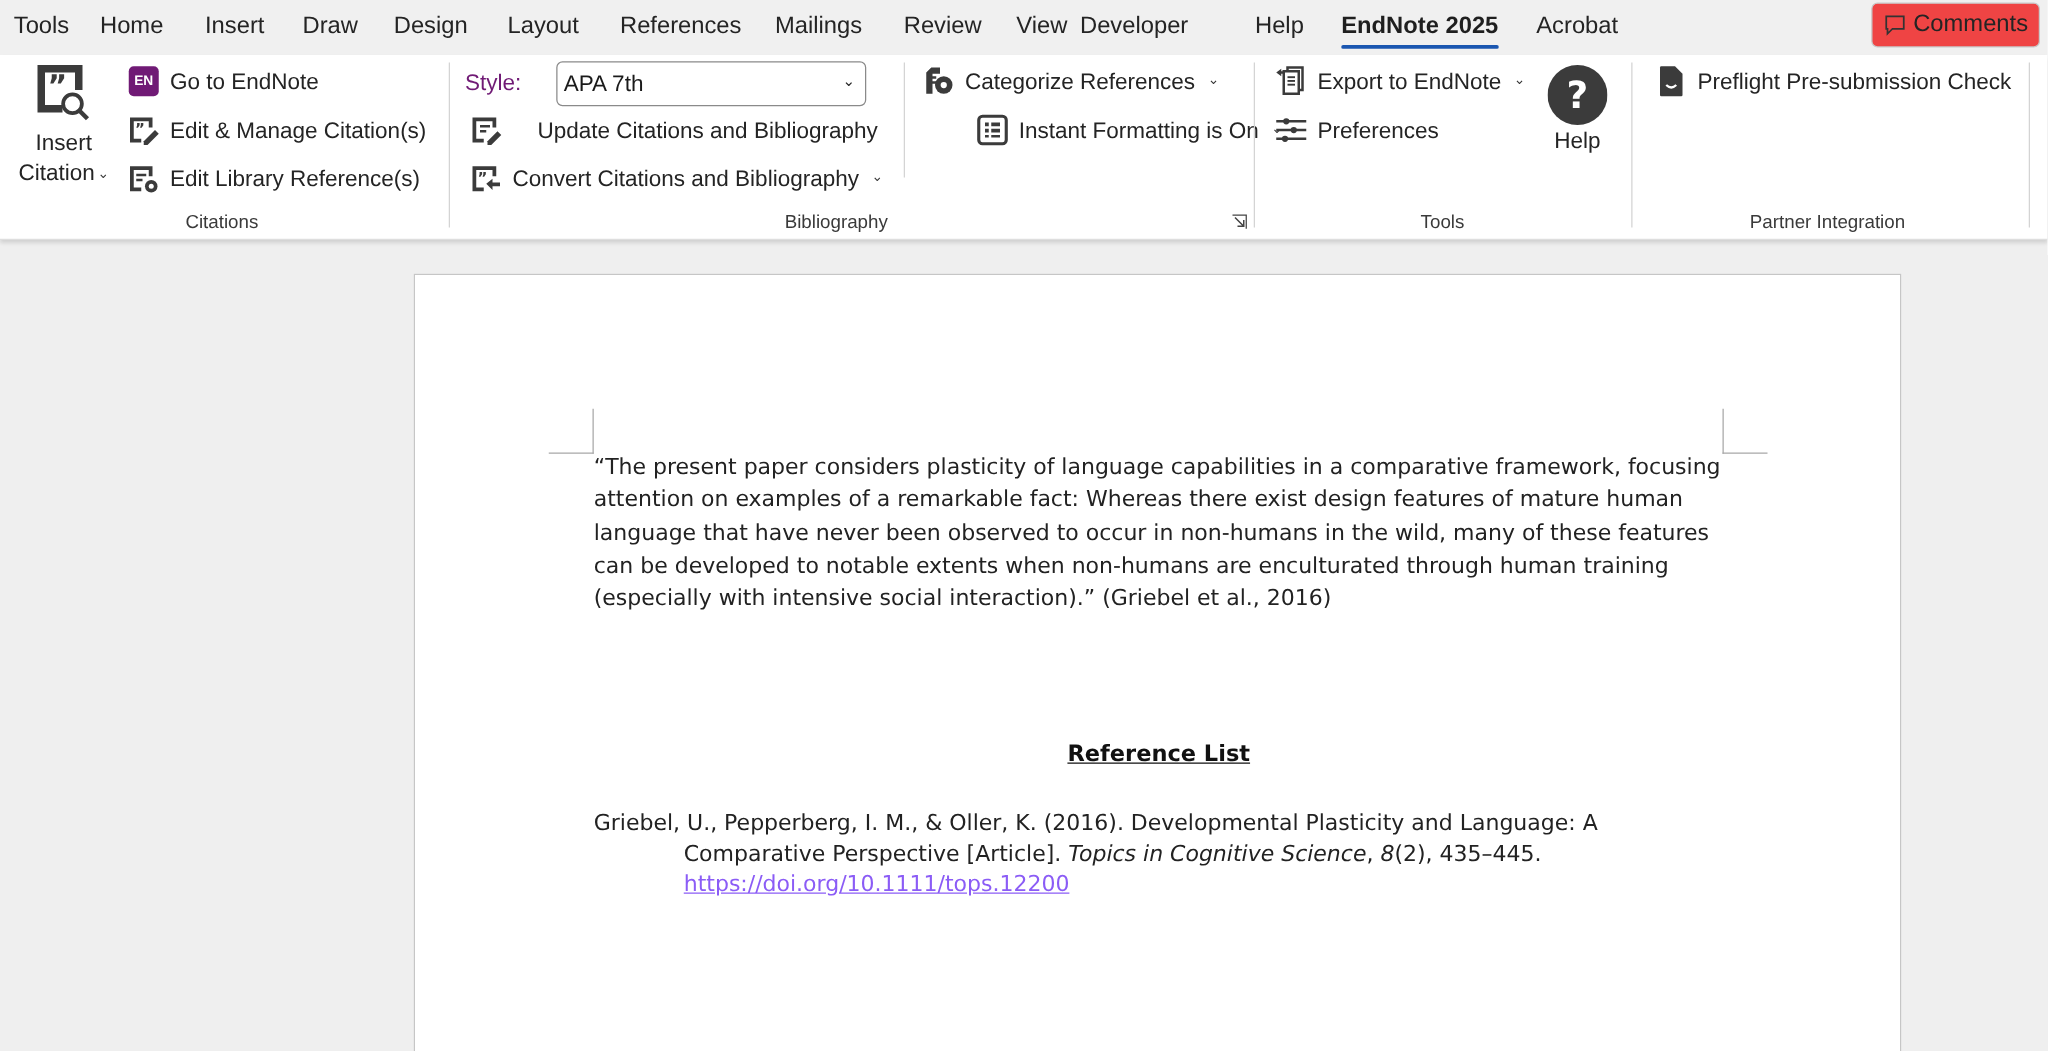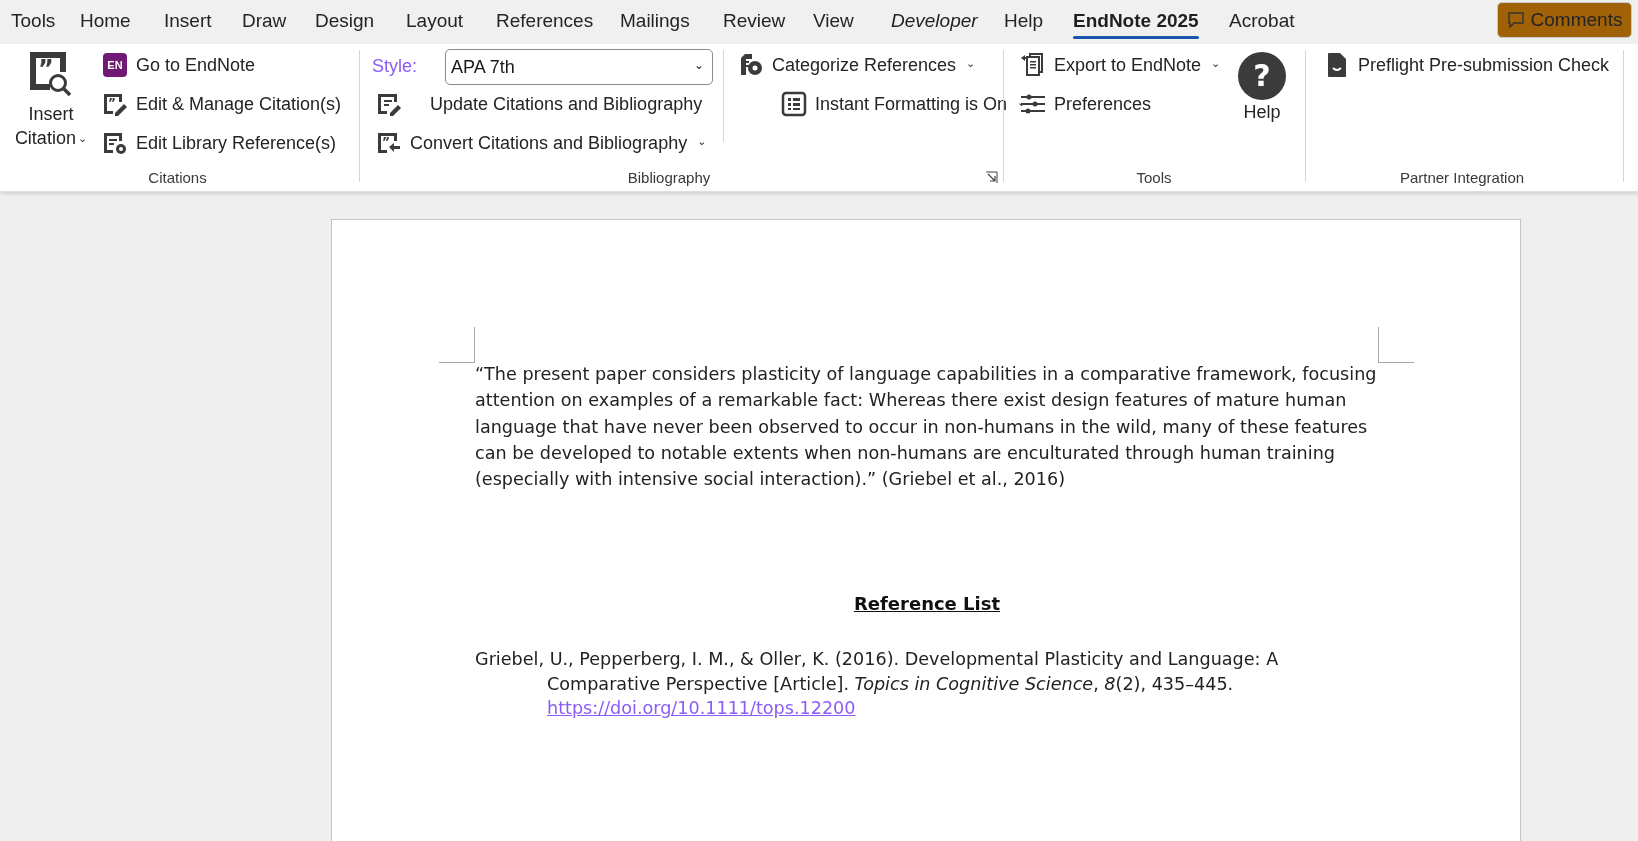--- a/index.html
+++ b/index.html
@@ -4,32 +4,32 @@
 <style>
   * { box-sizing: border-box; margin: 0; padding: 0; }
   html, body { width: 1638px; height: 841px; overflow: hidden; }
   body { background: #efefef; font-family: "Liberation Sans", sans-serif; color: #252525; position: relative; }
 
   
   .tabbar { position: absolute; left: 0; top: 0; width: 1638px; height: 44px; background: #f0f0f0; }
   .tab { position: absolute; top: 10px; font-size: 19px; color: #242424; white-space: nowrap; cursor: pointer; }
   .tab.active { font-weight: bold; color: #1f1f1f; }
   .tab.active::after { content: ""; position: absolute; left: 0; right: 0; bottom: -7px; height: 3px; background: #1a56b0; border-radius: 2px; }
-  .comments-btn { position: absolute; left: 1497px; top: 2px; width: 135px; height: 36px; border: 1px solid #c8c8c8; background: #a16207; border-radius: 5px; display: flex; align-items: center; justify-content: center; gap: 6px; font-size: 19px; color: #242424; cursor: pointer; }
+  .comments-btn { position: absolute; left: 1497px; top: 2px; width: 135px; height: 36px; border: 1px solid #c8c8c8; background: #ef4444; border-radius: 5px; display: flex; align-items: center; justify-content: center; gap: 6px; font-size: 19px; color: #242424; cursor: pointer; }
 
   
   .ribbon { position: absolute; left: 0; top: 44px; width: 1638px; height: 148px; background: #fff; box-shadow: 0 2px 3px rgba(0,0,0,0.12); border-bottom: 1px solid #dedede; }
   .sep { position: absolute; top: 6px; width: 1px; background: #d4d4d4; }
   .group-label { position: absolute; top: 125px; font-size: 15px; color: #3a3a3a; text-align: center; white-space: nowrap; }
   .rbtn { position: absolute; display: flex; align-items: center; gap: 8px; font-size: 18px; color: #242424; white-space: nowrap; cursor: pointer; height: 30px; }
   .rbtn .ico { width: 26px; height: 26px; display: inline-flex; align-items: center; justify-content: center; }
   .chev { font-size: 11px; margin-left: 2px; color: #333; display: inline-block; transform: translateY(-2px); }
   .bigbtn { position: absolute; text-align: center; font-size: 18px; color: #242424; cursor: pointer; }
-  .style-label { position: absolute; left: 372px; top: 12px; font-size: 18px; color: #8b5cf6; }
-  .style-select { position: absolute; left: 445px; top: 5px; width: 268px; height: 36px; border: 1px solid #8a8a8a; border-radius: 5px; background: #fff; font-size: 18px; padding-left: 5px; display: flex; align-items: center; color: #1a1a1a; cursor: pointer; }
+  .style-label { position: absolute; left: 372px; top: 12px; font-size: 18px; color: #701a75; }
+  .style-select { position: absolute; left: 445px; top: 5px; width: 248px; height: 36px; border: 1px solid #8a8a8a; border-radius: 5px; background: #fff; font-size: 18px; padding-left: 5px; display: flex; align-items: center; color: #1a1a1a; cursor: pointer; }
   .style-select .dd { position: absolute; right: 8px; top: 8px; font-size: 12px; color: #222; }
   .launcher { position: absolute; left: 985px; top: 127px; width: 13px; height: 13px; cursor: pointer; }
 
   
   .page { position: absolute; left: 331px; top: 219px; width: 1190px; height: 640px; background: #fff; border: 1px solid #c6c6c6; }
   .crop { position: absolute; border-color: #a8a8a8; border-style: solid; width: 36px; height: 36px; }
   .crop.left { left: 107px; top: 107px; border-width: 0 1px 1px 0; }
   .crop.right { left: 1046px; top: 107px; border-width: 0 0 1px 1px; }
   .body-text { position: absolute; font-family: "DejaVu Sans", sans-serif; font-size: 17.6px; color: #222; line-height: 26.3px; }
   .quote { left: 143px; top: 141px; width: 920px; }
@@ -47,21 +47,21 @@
       <div class="tab" style="left: 11px;">Tools</div>
       <div class="tab" style="left: 80px;">Home</div>
       <div class="tab" style="left: 164px;">Insert</div>
       <div class="tab" style="left: 242px;">Draw</div>
       <div class="tab" style="left: 315px;">Design</div>
       <div class="tab" style="left: 406px;">Layout</div>
       <div class="tab" style="left: 496px;">References</div>
       <div class="tab" style="left: 620px;">Mailings</div>
       <div class="tab" style="left: 723px;">Review</div>
       <div class="tab" style="left: 813px;">View</div>
-      <div class="tab" style="left: 891px; font-style: italic;">Developer</div>
+      <div class="tab" style="left: 864px;">Developer</div>
       <div class="tab" style="left: 1004px;">Help</div>
       <div class="tab active" style="left: 1073px;">EndNote 2025</div>
       <div class="tab" style="left: 1229px;">Acrobat</div>
     </div>
   <div class="comments-btn">
     <svg width="18" height="18" viewBox="0 0 18 18">
         <path d="M2 2h14v10H7l-4 4v-4H2z" fill="none" stroke="#333" stroke-width="1.4"></path>
       </svg>
     <span>Comments</span>
   </div>

